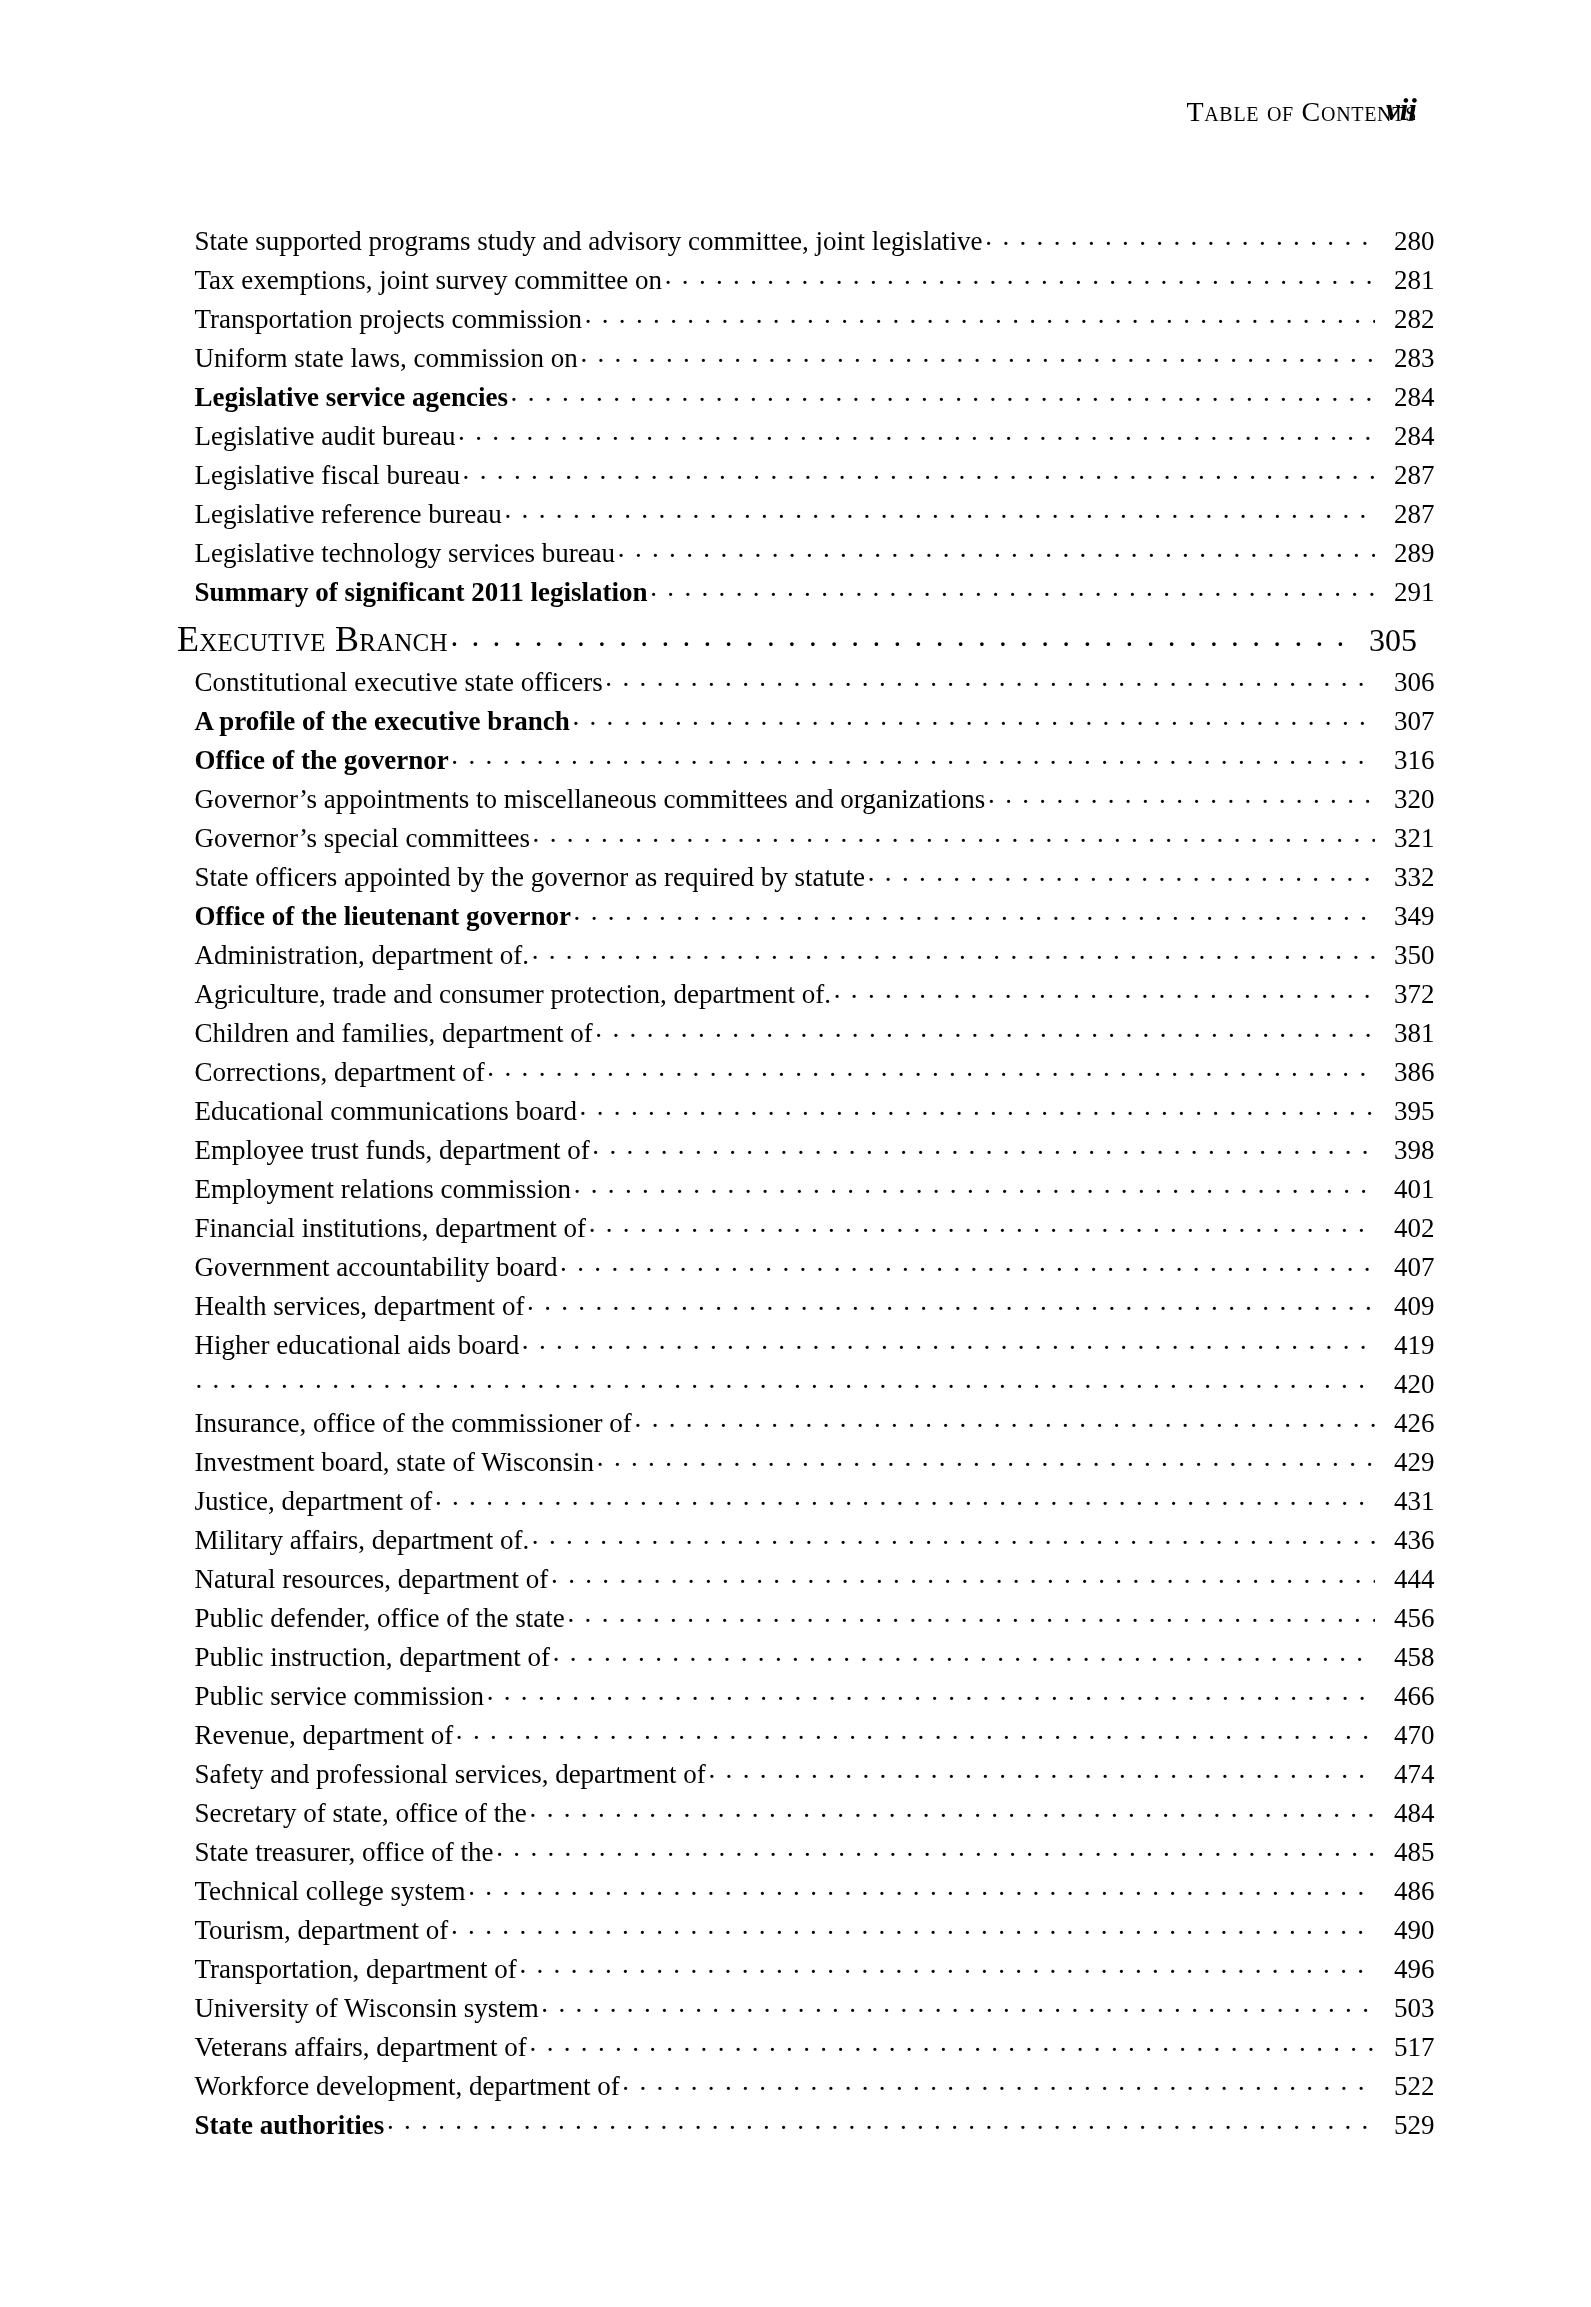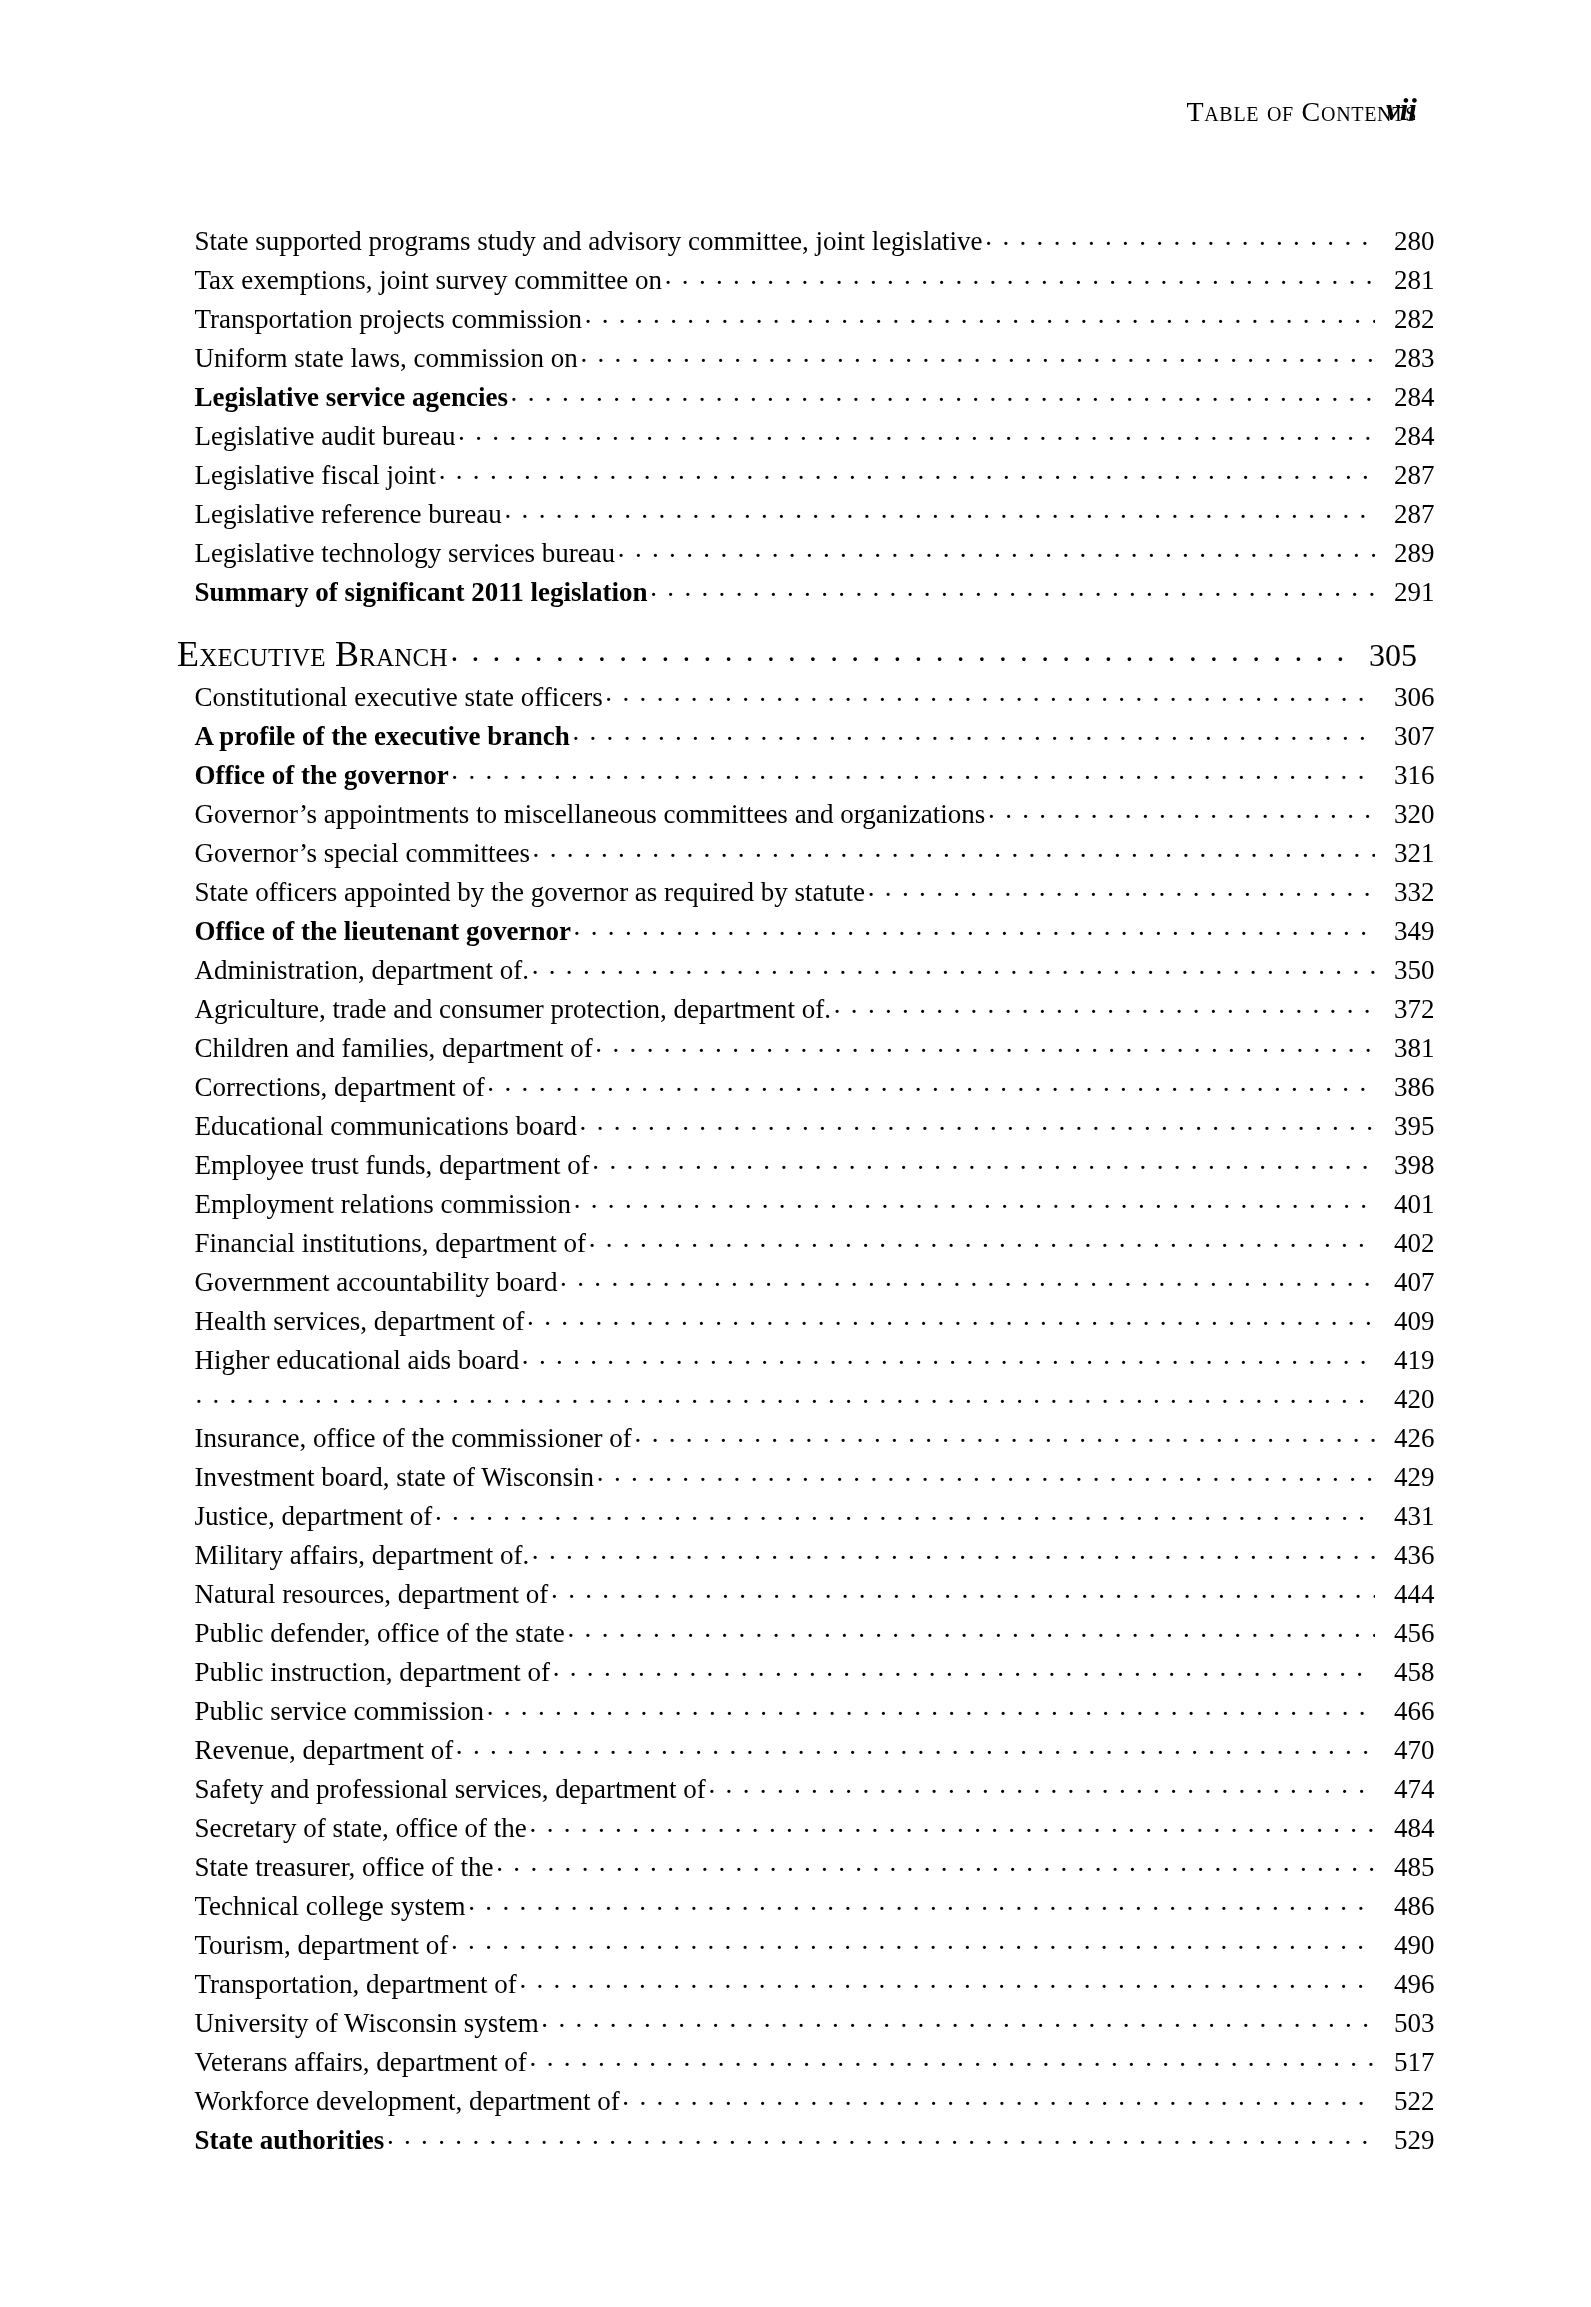--- a/index.html
+++ b/index.html
@@ -76,21 +76,21 @@
 
   
   .toc-entry.level-sub   { padding-left: 17.5px; }
   .toc-entry.level-major { padding-left: 0px; }
 
   .toc-entry.bold .entry-title { font-weight: bold; }
 
   .toc-entry.level-major {
     height: 48px;
     line-height: 48px;
-    margin-top: 18px;
+    margin-top: 3px;
   }
   .toc-entry.level-major .entry-title {
     font-size: 36px;
     font-variant: small-caps;
     letter-spacing: 0.2px;
   }
 
   .entry-title {
     flex: 0 0 auto;
     padding-right: 1.8px;
@@ -162,21 +162,21 @@
         <span class="entry-title">Legislative service agencies</span>
         <span class="leader"></span>
         <span class="entry-page">284</span>
       </div>
       <div class="toc-entry level-sub">
         <span class="entry-title">Legislative audit bureau</span>
         <span class="leader"></span>
         <span class="entry-page">284</span>
       </div>
       <div class="toc-entry level-sub">
-        <span class="entry-title">Legislative fiscal joint</span>
+        <span class="entry-title">Legislative fiscal bureau</span>
         <span class="leader"></span>
         <span class="entry-page">287</span>
       </div>
       <div class="toc-entry level-sub">
         <span class="entry-title">Legislative reference bureau</span>
         <span class="leader"></span>
         <span class="entry-page">287</span>
       </div>
       <div class="toc-entry level-sub">
         <span class="entry-title">Legislative technology services bureau</span>

